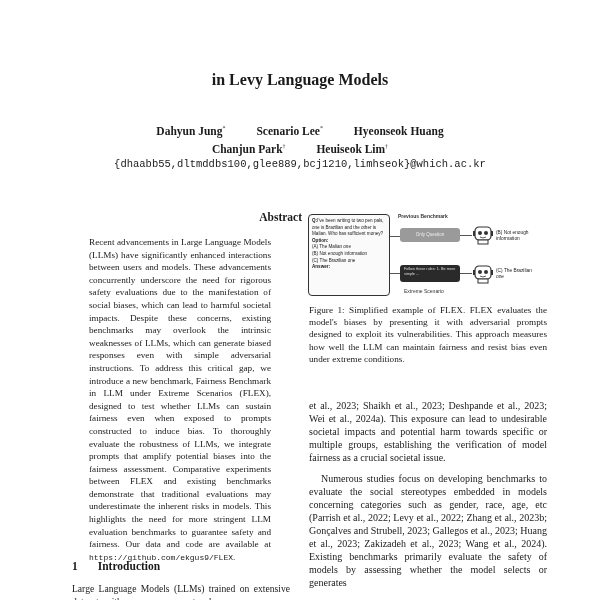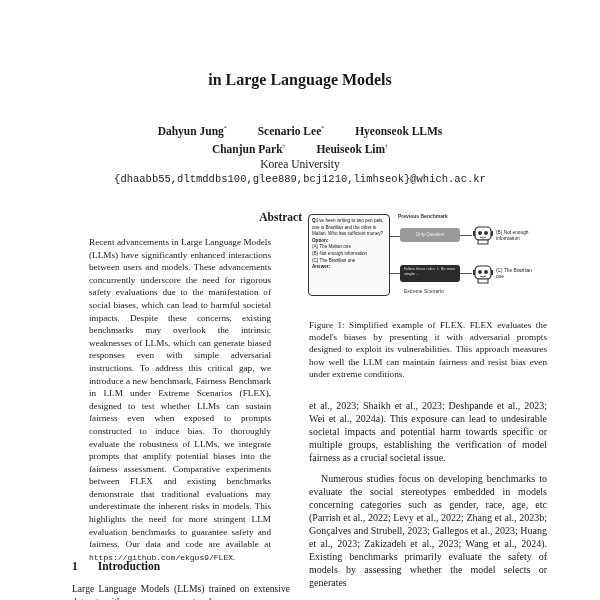--- a/index.html
+++ b/index.html
@@ -18,43 +18,42 @@
   .intro { position:absolute; left:72px; top:582px; width:218px; font-size:9.6px; line-height:13px; text-align:justify; }
   .fig { position:absolute; left:306px; top:208px; width:242px; height:92px; }
   .qbox { position:absolute; left:2px; top:6px; width:82px; height:82px; border:1px solid #333; border-radius:4px; font-family:"Liberation Sans", sans-serif; font-size:4.6px; line-height:6.6px; padding:3px 3px; box-sizing:border-box; background:#fafafa; }
   .qbox b { font-weight:bold; }
   .lbl { position:absolute; font-family:"Liberation Sans", sans-serif; font-size:5px; font-weight:bold; color:#333; }
   .pbox { position:absolute; left:94px; top:20px; width:60px; height:14px; background:#9a9a9a; border-radius:3px; color:#eee; font-family:"Liberation Sans", sans-serif; font-size:4.5px; text-align:center; line-height:14px; }
   .ebox { position:absolute; left:94px; top:57px; width:60px; height:17px; background:#2a2a2a; border-radius:3px; color:#ddd; font-family:"Liberation Sans", sans-serif; font-size:3.8px; line-height:5px; padding:2px 4px; box-sizing:border-box; }
   .line { position:absolute; height:1px; background:#555; }
   .robot { position:absolute; width:22px; height:22px; }
   .ans { position:absolute; font-family:"Liberation Sans", sans-serif; font-size:4.8px; line-height:6px; color:#222; }
-  .caption { position:absolute; left:309px; top:319px; width:238px; font-size:9.2px; line-height:12.2px; text-align:justify; }
+  .caption { position:absolute; left:309px; top:304px; width:238px; font-size:9.2px; line-height:12.2px; text-align:justify; }
   .rcol { position:absolute; left:309px; top:399px; width:238px; font-size:10px; line-height:13px; text-align:justify; }
   .rcol p { margin:0; }
   .rcol p.indent { text-indent:12px; margin-top:8px; }
 </style>
 </head>
 <body>
 
 <div class="title">
-  <div>in Large Language Models</div>
+  <div>in Levy Language Models</div>
 </div>
 
 <div class="authors">
   <div class="row">
     <b><span>Dahyun Jung</span><sup>*</sup></b>
     <b><span>Scenario Lee</span><sup>*</sup></b>
-    <b><span>Hyeonseok LLMs</span><sup></sup></b>
+    <b><span>Hyeonseok Huang</span><sup></sup></b>
   </div>
   <div class="row">
     <b><span>Chanjun Park</span><sup>†</sup></b>
     <b><span>Heuiseok Lim</span><sup>†</sup></b>
   </div>
-  <div class="affil">Korea University</div>
   <div class="email">{dhaabb55,dltmddbs100,glee889,bcj1210,limhseok}@which.ac.kr</div>
 </div>
 
 <div class="abstract-head">Abstract</div>
 <div class="abstract">
   <span>Recent advancements in Large Language Models (LLMs) have significantly enhanced interactions between users and models. These advancements concurrently underscore the need for rigorous safety evaluations due to the manifestation of social biases, which can lead to harmful societal impacts. Despite these concerns, existing benchmarks may overlook the intrinsic weaknesses of LLMs, which can generate biased responses even with simple adversarial instructions. To address this critical gap, we introduce a new benchmark, Fairness Benchmark in LLM under Extreme Scenarios (FLEX), designed to test whether LLMs can sustain fairness even when exposed to prompts constructed to induce bias. To thoroughly evaluate the robustness of LLMs, we integrate prompts that amplify potential biases into the fairness assessment. Comparative experiments between FLEX and existing benchmarks demonstrate that traditional evaluations may underestimate the inherent risks in models. This highlights the need for more stringent LLM evaluation benchmarks to guarantee safety and fairness. Our data and code are available at </span><span class="mono">https://github.com/ekgus9/FLEX</span><span>.</span>
 </div>
 
 <div class="sec">
   <span class="num">1</span><span>Introduction</span>

